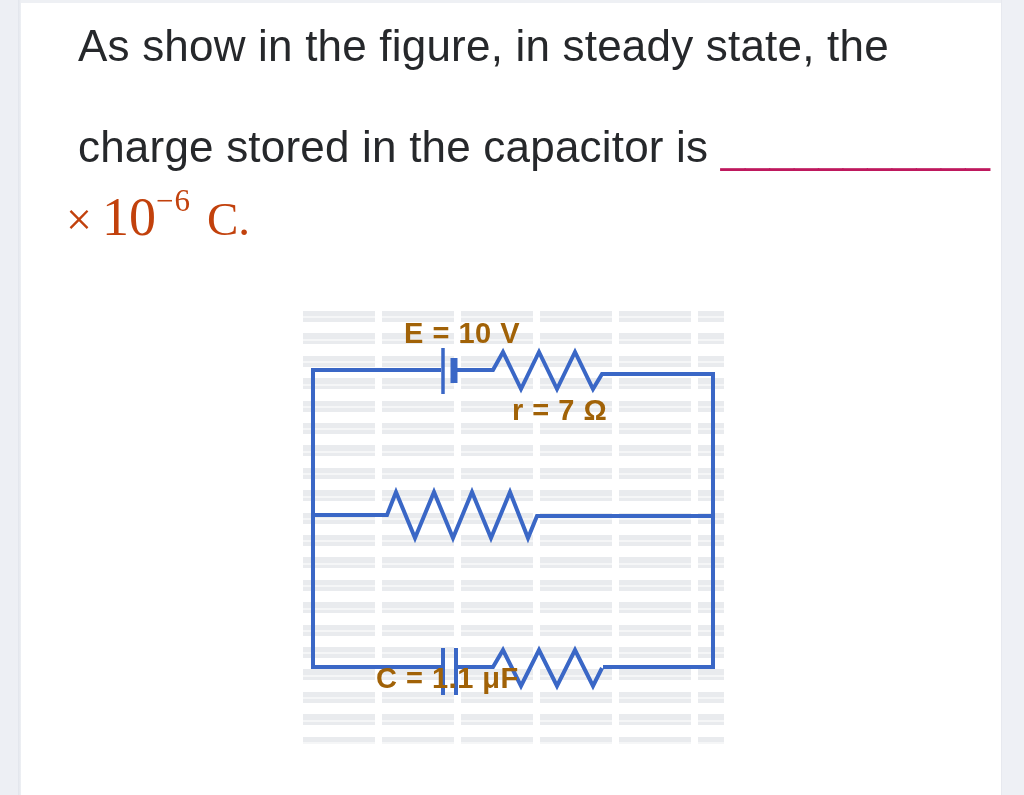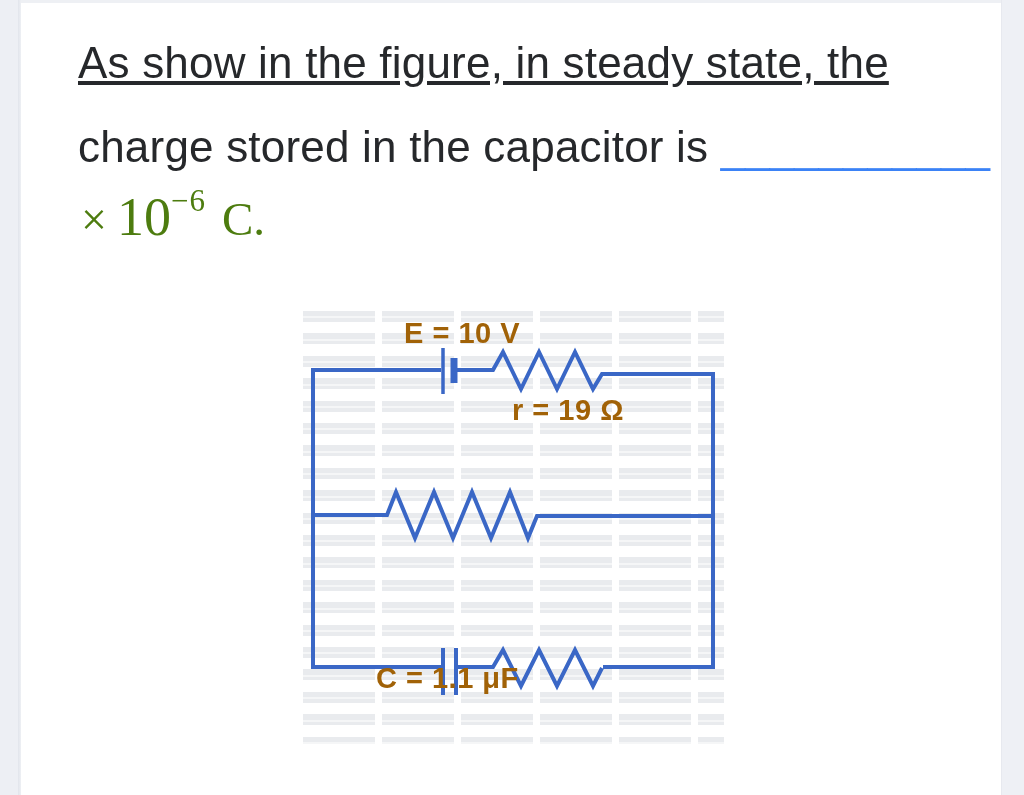--- a/index.html
+++ b/index.html
@@ -11,25 +11,25 @@
   .gutter-left{position:absolute;left:0;top:0;width:18px;height:795px;background:#edeff4;}
   .gutter-left-divider{position:absolute;left:18px;top:0;width:3px;height:795px;
     background:linear-gradient(to right,#e1e4eb,#eef0f4);}
   .gutter-right{position:absolute;left:1001px;top:0;width:23px;height:795px;
     background:#eef0f5;border-left:1px solid #e7e9ef;box-sizing:border-box;}
   .top-band{position:absolute;left:21px;top:0;width:980px;height:3px;background:#eef0f4;}
 
   
   .qline{position:absolute;left:78px;color:#26282b;font-size:44px;line-height:1.15;
     white-space:nowrap;letter-spacing:0.2px;}
-  .qline1{top:38px;text-decoration:underline;}
+  .qline1{top:21px;}
   .qline2{top:122px;}
-  .blank{color:#3b82f6;letter-spacing:0;}
-  .mathline{position:absolute;left:81px;top:186px;font-family:"Liberation Serif",serif;
-    color:#4d7c0f;white-space:nowrap;}
+  .blank{color:#be185d;letter-spacing:0;}
+  .mathline{position:absolute;left:66px;top:186px;font-family:"Liberation Serif",serif;
+    color:#c2410c;white-space:nowrap;}
   .times{font-size:46px;}
   .base{font-size:54px;margin-left:10px;}
   .exp{font-size:31px;position:relative;top:-24px;letter-spacing:1px;}
   .unit{font-size:47px;margin-left:16px;}
 
   
   .watermark{position:absolute;left:296px;top:306px;width:428px;height:438px;
     background-image:
       repeating-linear-gradient(to bottom, rgba(255,255,255,0) 0 10.5px, rgba(255,255,255,.55) 10.5px 12.5px, rgba(255,255,255,0) 12.5px 22.4px),
       repeating-linear-gradient(to right, #ffffff 0 7px, rgba(255,255,255,0) 7px 79px),
@@ -74,16 +74,16 @@
       <path d="M162,364 H198 L208,347 L226,383 L244,347 L262,383 L280,347 L298,383 L307,365"></path>
 
       <path stroke-width="3.5" d="M148,45 V91"></path>
       <path stroke-width="7" d="M159,55 V80"></path>
 
       <path stroke-width="4" d="M148,345 V392 M161,345 V392"></path>
     </g>
   </svg>
 
   <div class="clabel lbl-emf">E = 10 V</div>
-  <div class="clabel lbl-r">r = 19 Ω</div>
+  <div class="clabel lbl-r">r = 7 Ω</div>
   <div class="clabel lbl-C">C = 1.1 μF</div>
 
 </div>
 
 </body></html>

